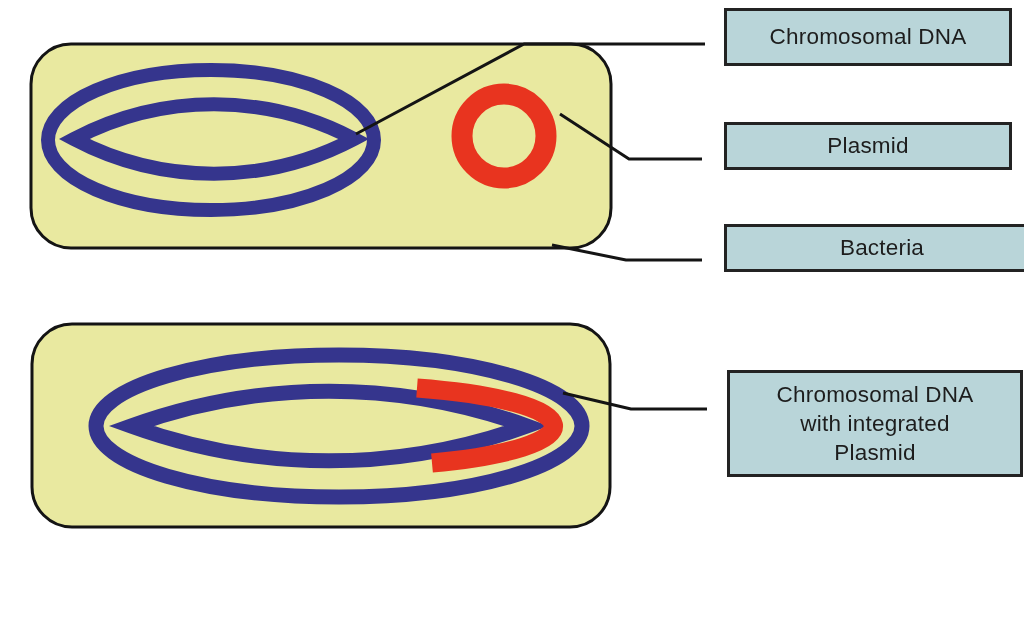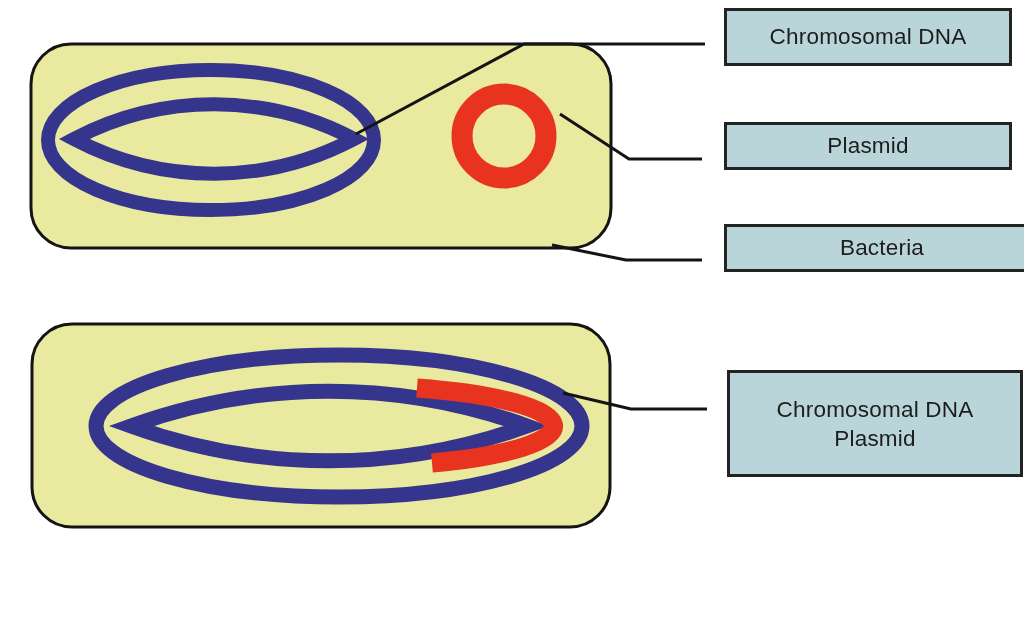--- a/index.html
+++ b/index.html
@@ -64,17 +64,18 @@
   <div class="callout" id="callout-plasmid">
     <span>Plasmid</span>
   </div>
 
   <div class="callout" id="callout-bacteria">
     <span>Bacteria</span>
   </div>
 
   <div class="callout multiline" id="callout-integrated">
     <div>Chromosomal DNA</div>
+    <div>with integrated</div>
     <div>Plasmid</div>
   </div>
 
 
 </div>
 
 </body></html>

